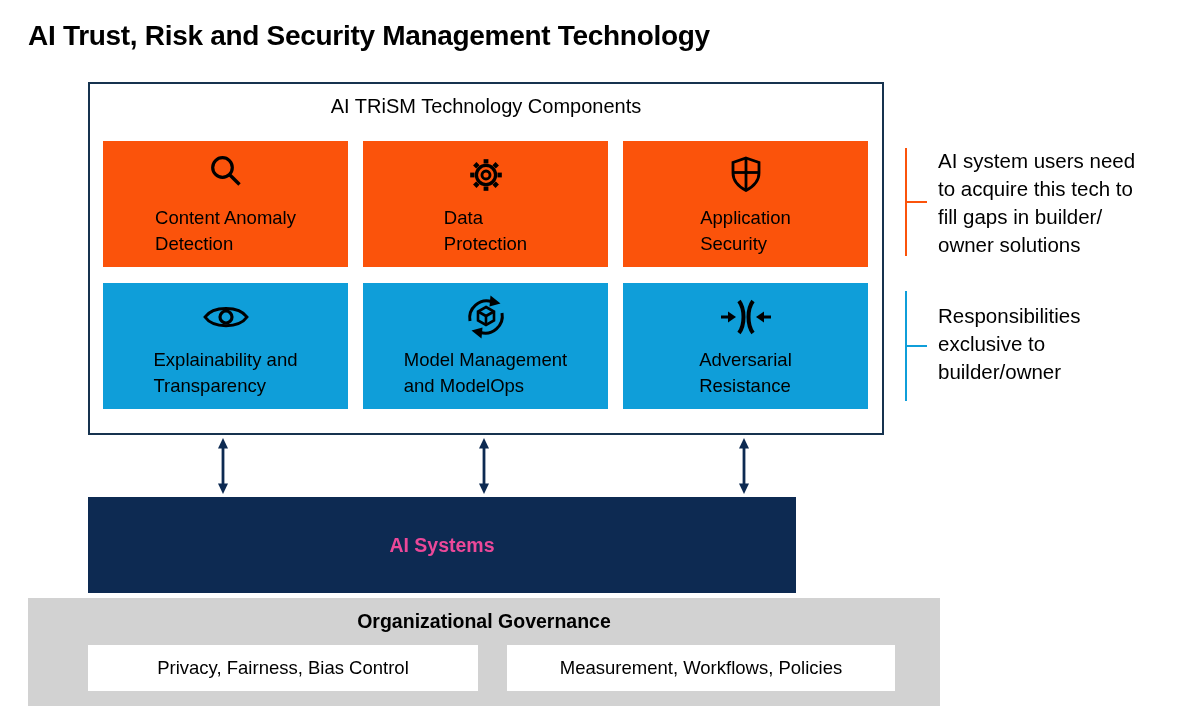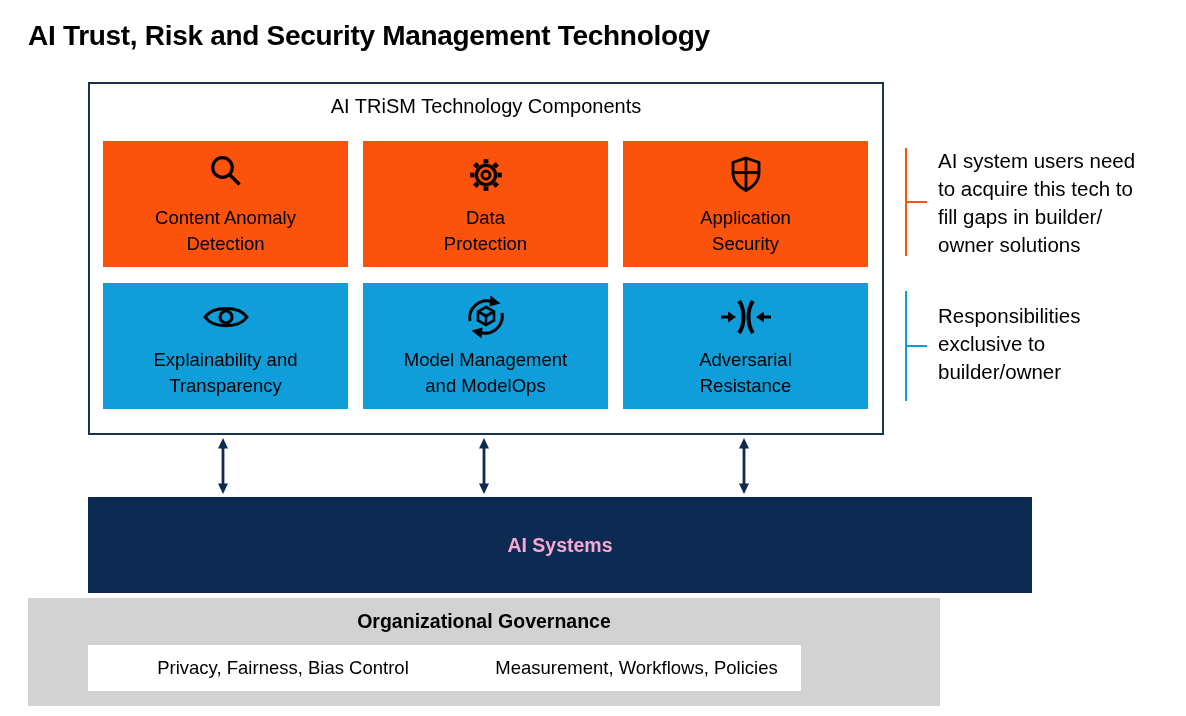--- a/index.html
+++ b/index.html
@@ -24,21 +24,21 @@
     left: 88px; top: 82px; width: 796px; height: 353px;
     border: 2px solid var(--line); background: #fff; box-sizing: border-box;
   }
   #trism-title {
     left: 0; top: 11px; width: 100%;
     text-align: center; font-size: 20px; font-weight: 400;
   }
   .tile {
     position: absolute; width: 245px; height: 126px;
     display: flex; flex-direction: column; align-items: center; justify-content: center;
-    gap: 6px; text-align: center;
+    gap: 6px; text-align: left;
   }
   .tile.orange { background: var(--orange); }
   .tile.blue   { background: var(--blue); }
   .tile-label { font-size: 18.5px; line-height: 26px; white-space: pre-line; }
   .tile-icon { display: block; height: 48px; display: flex; align-items: center; justify-content: center; }
   .tile-icon svg { display: block; }
 
   .c0 { left: 13px; }  .c1 { left: 273px; }  .c2 { left: 533px; }
   .r0 { top: 57px; }   .r1 { top: 199px; }
 
@@ -48,43 +48,43 @@
   .blue-el   { background: var(--blue); }
   .note {
     position: absolute; left: 938px; width: 250px;
     font-size: 20.5px; line-height: 28px; white-space: pre-line;
   }
 
   .flow-arrow { position: absolute; top: 438px; }
   .flow-arrow svg { display: block; }
 
   #ai-systems-box {
-    left: 88px; top: 497px; width: 944px; height: 96px;
-    background: var(--navy); color: #f9a8d4;
+    left: 88px; top: 497px; width: 708px; height: 96px;
+    background: var(--navy); color: #ec4899;
     display: flex; flex-direction: column; align-items: center; justify-content: center;
     gap: 1px; text-align: center;
   }
   #ai-systems-title { font-size: 19.5px; font-weight: 700; }
   #ai-systems-subtitle { font-size: 19.5px; }
 
   #governance-box {
     left: 28px; top: 598px; width: 912px; height: 108px;
     background: var(--gray);
   }
   #governance-title {
     left: 0; top: 12px; width: 100%;
     text-align: center; font-size: 19.5px; font-weight: 700;
   }
   .gov-pill {
     position: absolute; top: 47px; height: 46px;
     background: #fff; display: flex; align-items: center; justify-content: center;
     font-size: 18.5px; text-align: center;
   }
   #gov-pill-0 { left: 60px; width: 390px; }
-  #gov-pill-1 { left: 444px; width: 329px; }
+  #gov-pill-1 { left: 479px; width: 388px; }
 
   svg .stroke { stroke: #000; fill: none; }
   svg .fill { fill: #000; stroke: none; }
 </style>
 </head>
 <body>
 
 <div id="canvas">
 
   <div id="page-title" class="abs">AI Trust, Risk and Security Management Technology</div>

